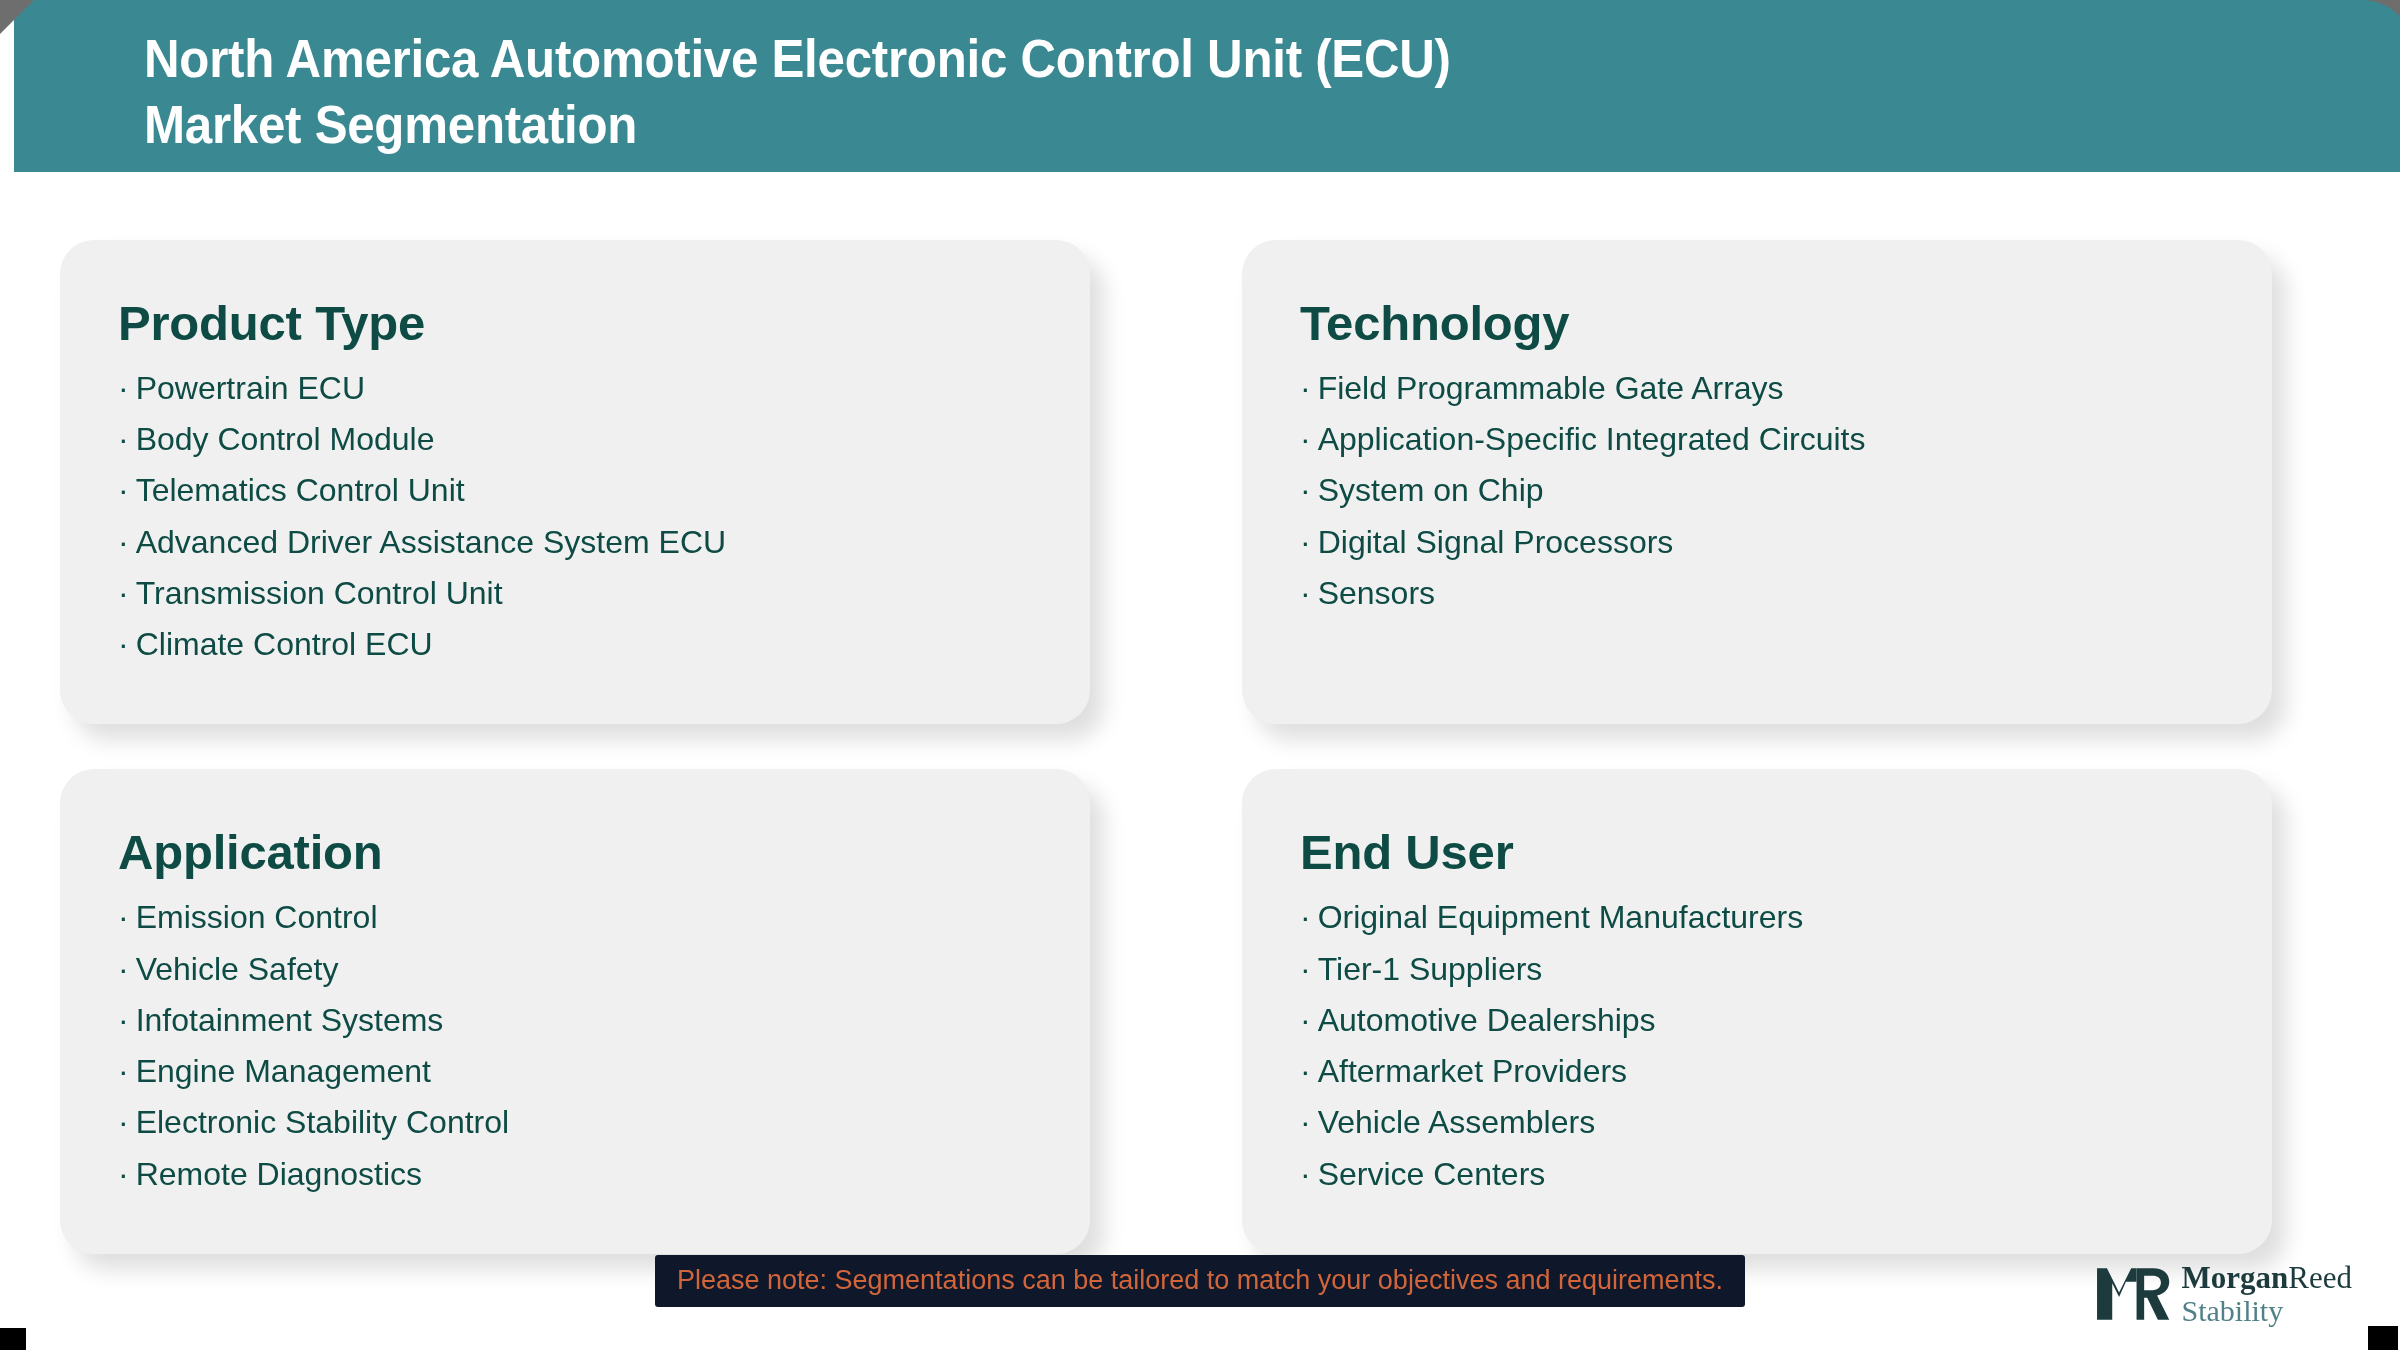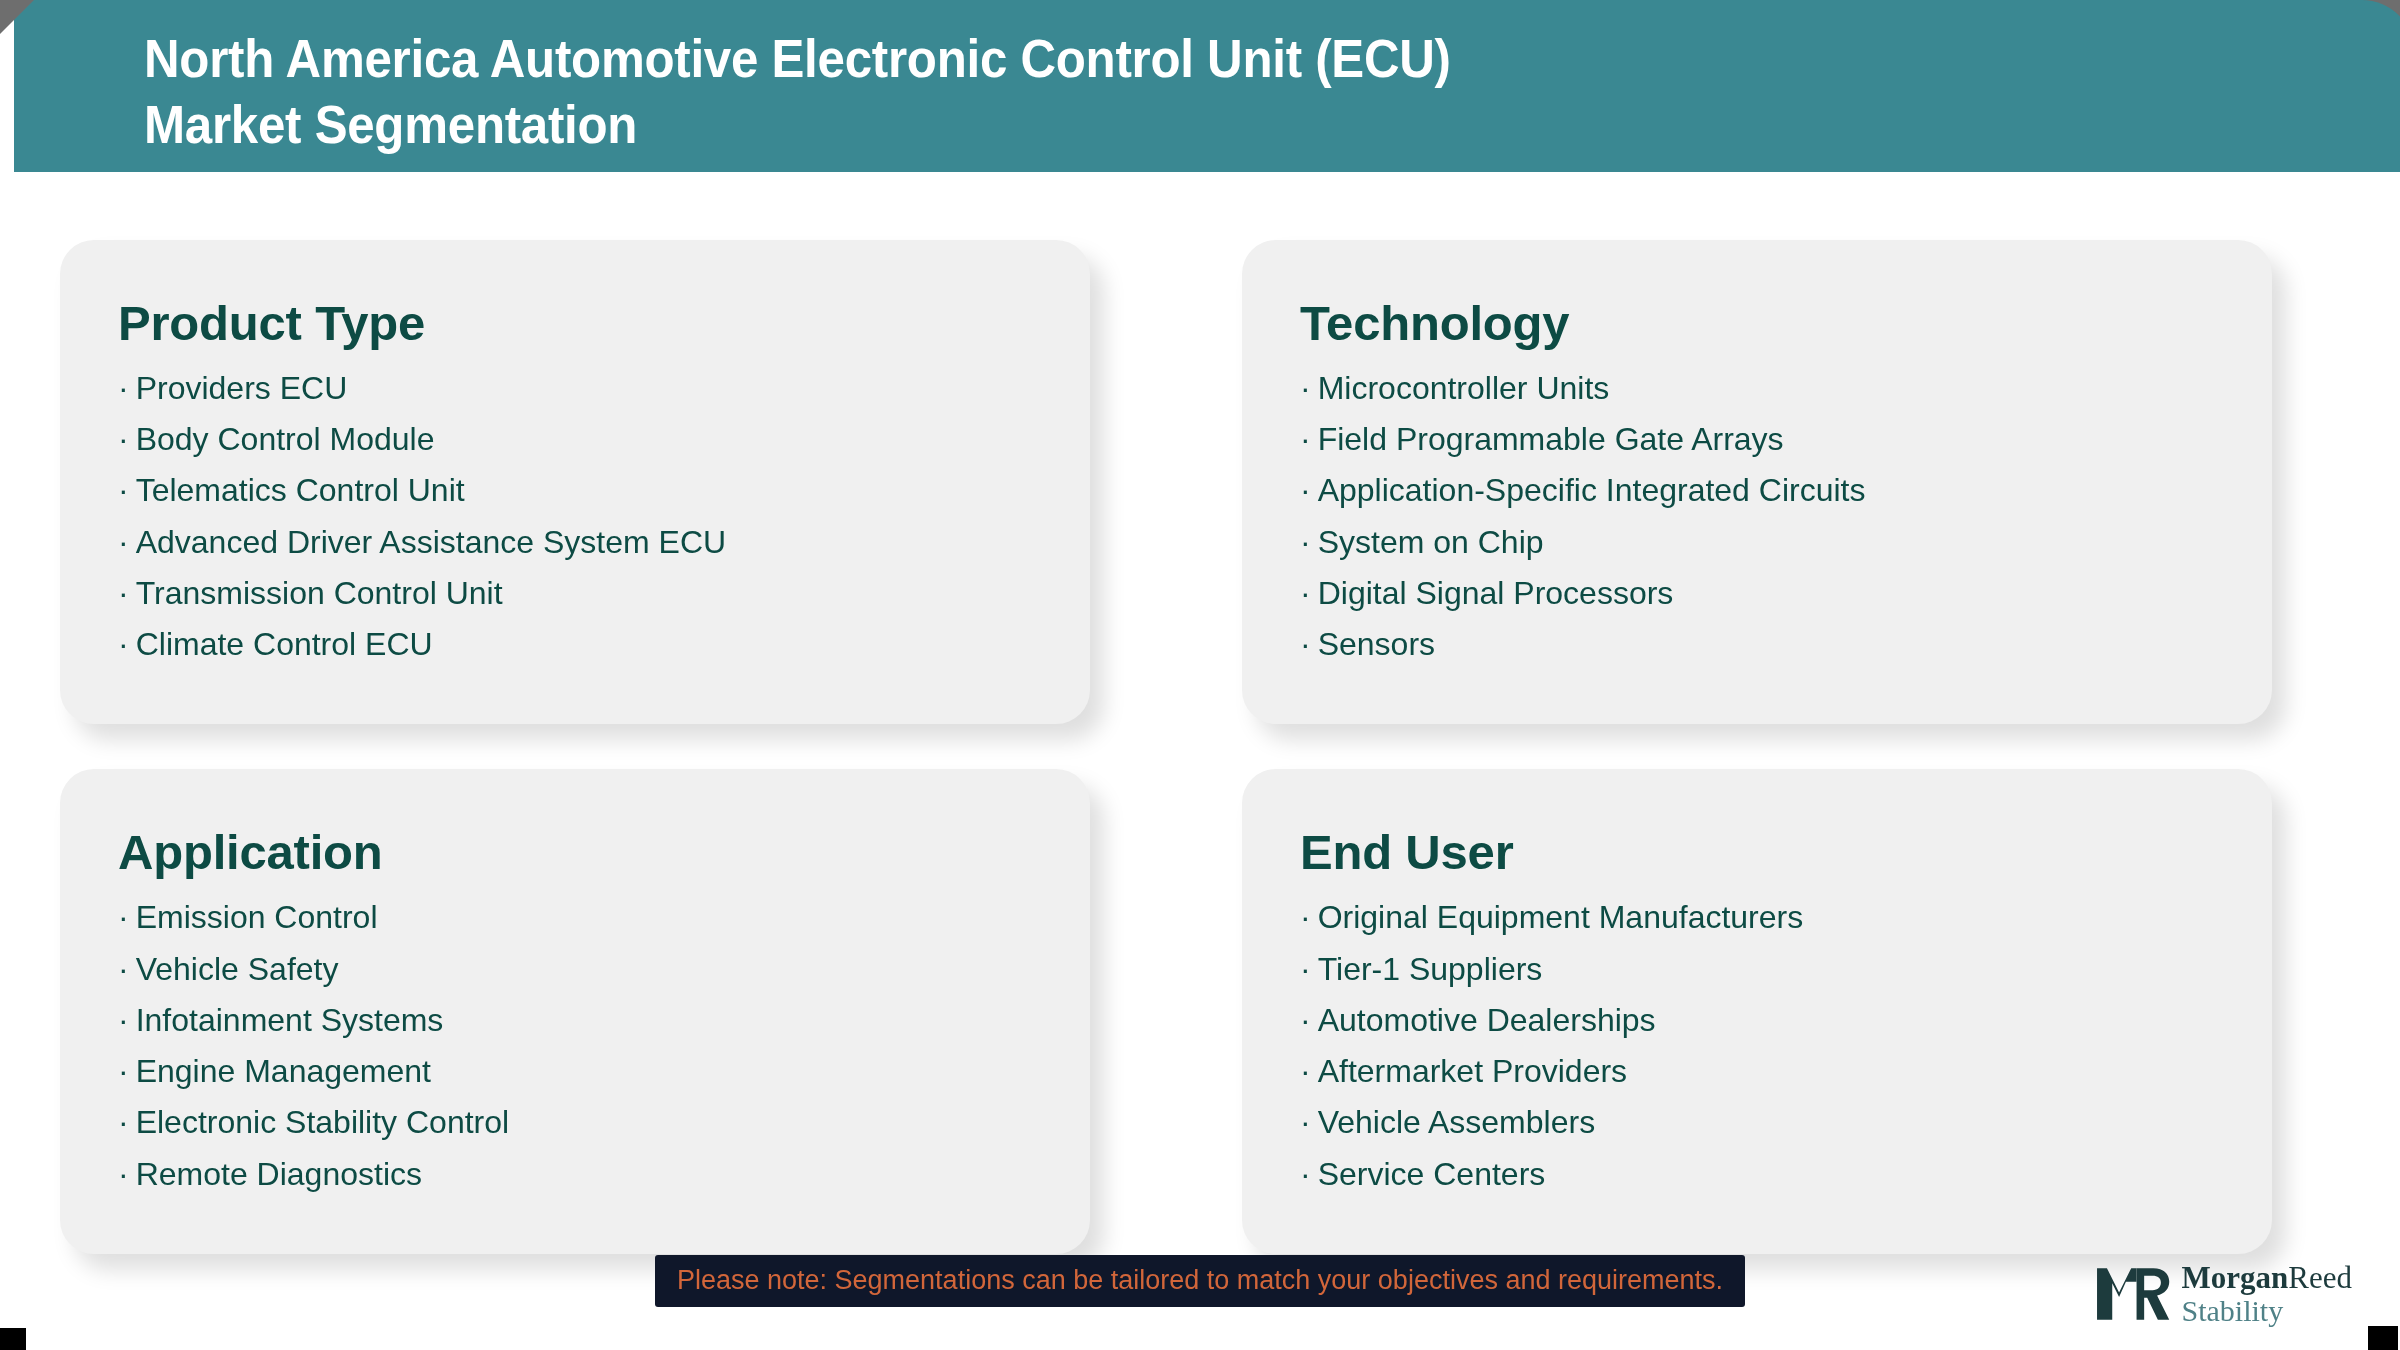--- a/index.html
+++ b/index.html
@@ -197,33 +197,32 @@
 Market Segmentation</div>
   </div>
 
   <div class="corner-tl"></div>
 
   <div class="cards">
 
     <div class="card">
       <div class="card-title">Product Type</div>
       <ul class="card-list">
-        <li><span class="bullet-dot">·</span><span>Providers ECU</span></li>
+        <li><span class="bullet-dot">·</span><span>Powertrain ECU</span></li>
         <li><span class="bullet-dot">·</span><span>Body Control Module</span></li>
         <li><span class="bullet-dot">·</span><span>Telematics Control Unit</span></li>
         <li><span class="bullet-dot">·</span><span>Advanced Driver Assistance System ECU</span></li>
         <li><span class="bullet-dot">·</span><span>Transmission Control Unit</span></li>
         <li><span class="bullet-dot">·</span><span>Climate Control ECU</span></li>
       </ul>
     </div>
 
     <div class="card">
       <div class="card-title">Technology</div>
       <ul class="card-list">
-        <li><span class="bullet-dot">·</span><span>Microcontroller Units</span></li>
         <li><span class="bullet-dot">·</span><span>Field Programmable Gate Arrays</span></li>
         <li><span class="bullet-dot">·</span><span>Application-Specific Integrated Circuits</span></li>
         <li><span class="bullet-dot">·</span><span>System on Chip</span></li>
         <li><span class="bullet-dot">·</span><span>Digital Signal Processors</span></li>
         <li><span class="bullet-dot">·</span><span>Sensors</span></li>
       </ul>
     </div>
 
     <div class="card tall">
       <div class="card-title">Application</div>

